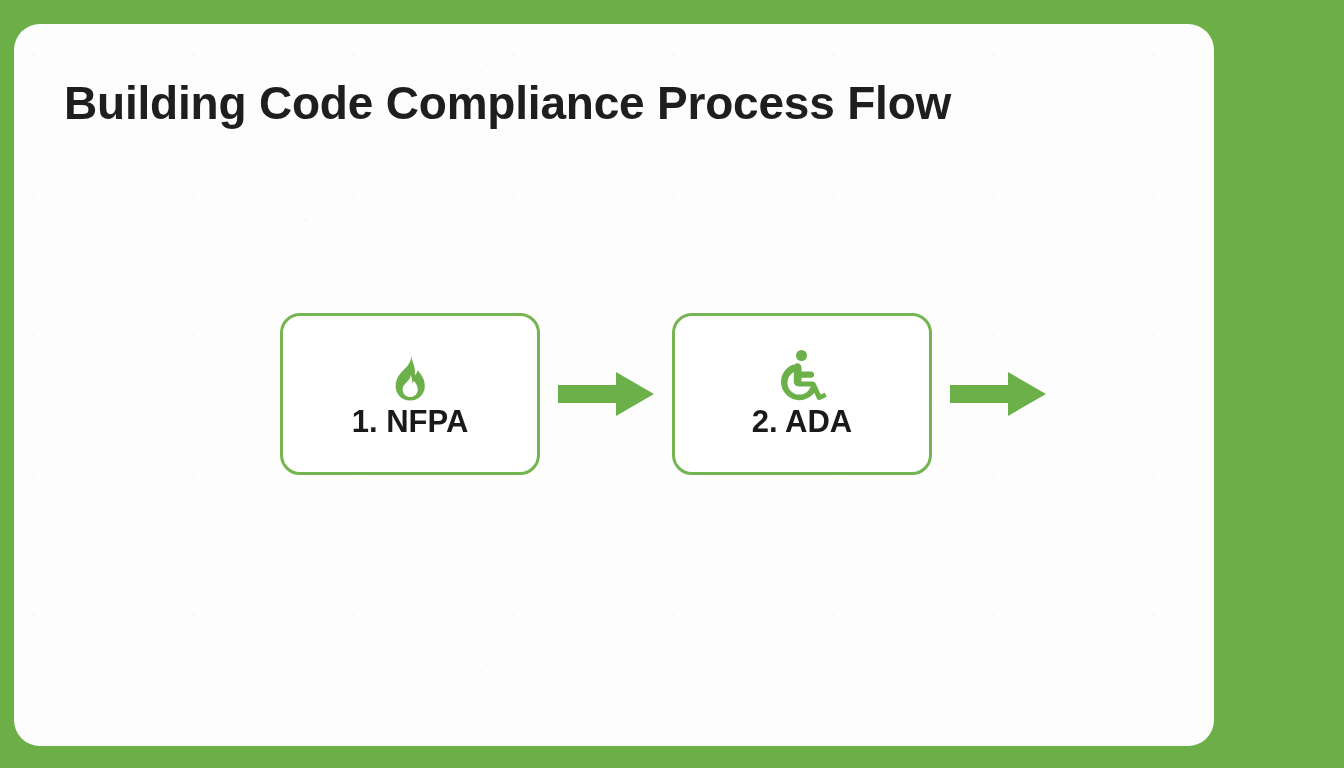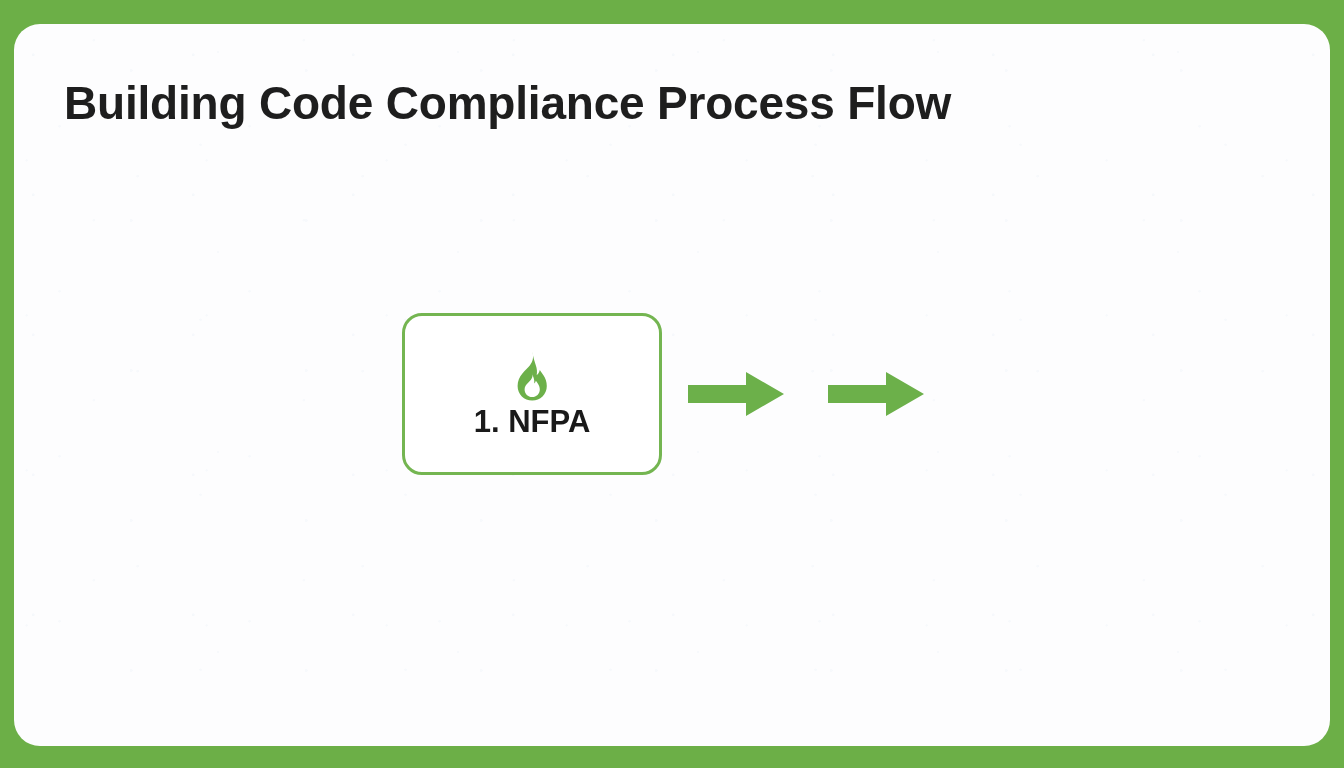--- a/index.html
+++ b/index.html
@@ -21,21 +21,21 @@
     height: 768px;
     background: #6CAF47;
     box-sizing: border-box;
   }
 
   
   #slide-card {
     position: absolute;
     left: 14px;
     top: 24px;
-    width: 1316px;
+    width: 1200px;
     height: 722px;
     background: #FDFDFE;
     border-radius: 26px;
     box-sizing: border-box;
     overflow: hidden;
   }
 
   
   #paper-noise {
     position: absolute;
@@ -70,21 +70,21 @@
   
   #flow-row {
     position: absolute;
     left: 0;
     top: 270px;
     width: 1316px;
     height: 200px;
     display: flex;
     align-items: center;
     justify-content: center;
-    gap: 8px;
+    gap: 0;
   }
 
   .flow-step {
     width: 260px;
     height: 162px;
     border: 3px solid #74B551;
     border-radius: 20px;
     background: #FFFFFF;
     box-sizing: border-box;
     display: flex;
@@ -146,20 +146,30 @@
         </span>
         <span class="step-label">1. NFPA</span>
       </div>
 
       <div class="flow-arrow">
         <svg width="96" height="44" viewBox="0 0 96 44" aria-hidden="true">
           <path fill="#6CB04A" d="M0 13 H58 V0 L96 22 L58 44 V31 H0 Z"></path>
         </svg>
       </div>
 
+      <div class="flow-step">
+        <span class="step-icon">
+          <svg width="50" height="52" viewBox="0 0 50 52" aria-hidden="true">
+            <circle cx="24.5" cy="6.5" r="5.5" fill="#6CB04A"></circle>
+            <path fill="#6CB04A" d="M20.3 14.2c2.3 0 4.2 1.9 4.2 4.2v4.2h9.6c1.7 0 3.1 1.4 3.1 3.1s-1.4 3.1-3.1 3.1h-9.6v3.6h11.2c1.2 0 2.3 0.7 2.8 1.8l5.2 11.4 4.1-1.9 1.9 4.1-6.3 2.9c-1.3 0.6-2.9 0-3.5-1.3l-5.5-12H21.4c-2.5 0-4.6-2.1-4.6-4.6V18.4C16.8 16.1 18 14.2 20.3 14.2z"></path>
+            <path fill="#6CB04A" d="M18.2 22.2v6.4c-4.5 1.7-7.7 6-7.7 11.1 0 6.6 5.3 11.9 11.9 11.9 5.4 0 10-3.6 11.4-8.6h6.5C38.8 51 31.2 57.2 22.4 57.2 12.3 57.2 4 48.9 4 38.8c0-8.1 5.3-15 12.6-17.4l1.6 0.8z" transform="translate(0,-6)"></path>
+          </svg>
+        </span>
+        <span class="step-label">2. ADA</span>
+      </div>
 
       <div class="flow-arrow">
         <svg width="96" height="44" viewBox="0 0 96 44" aria-hidden="true">
           <path fill="#6CB04A" d="M0 13 H58 V0 L96 22 L58 44 V31 H0 Z"></path>
         </svg>
       </div>
 
 
     </div>
 

